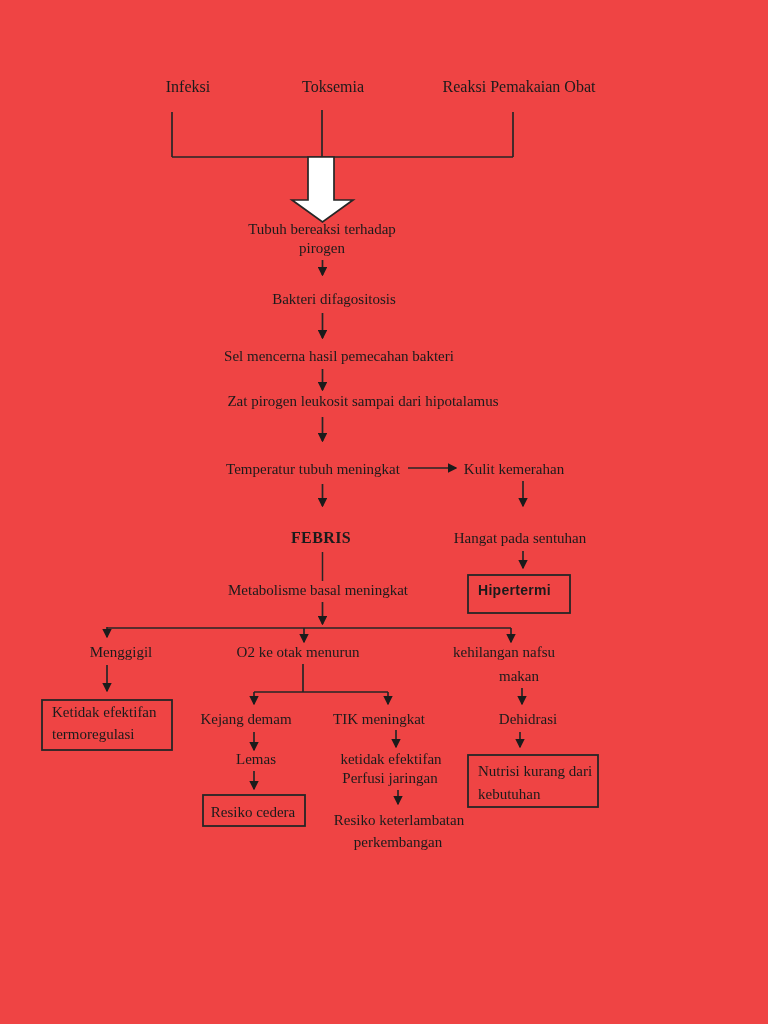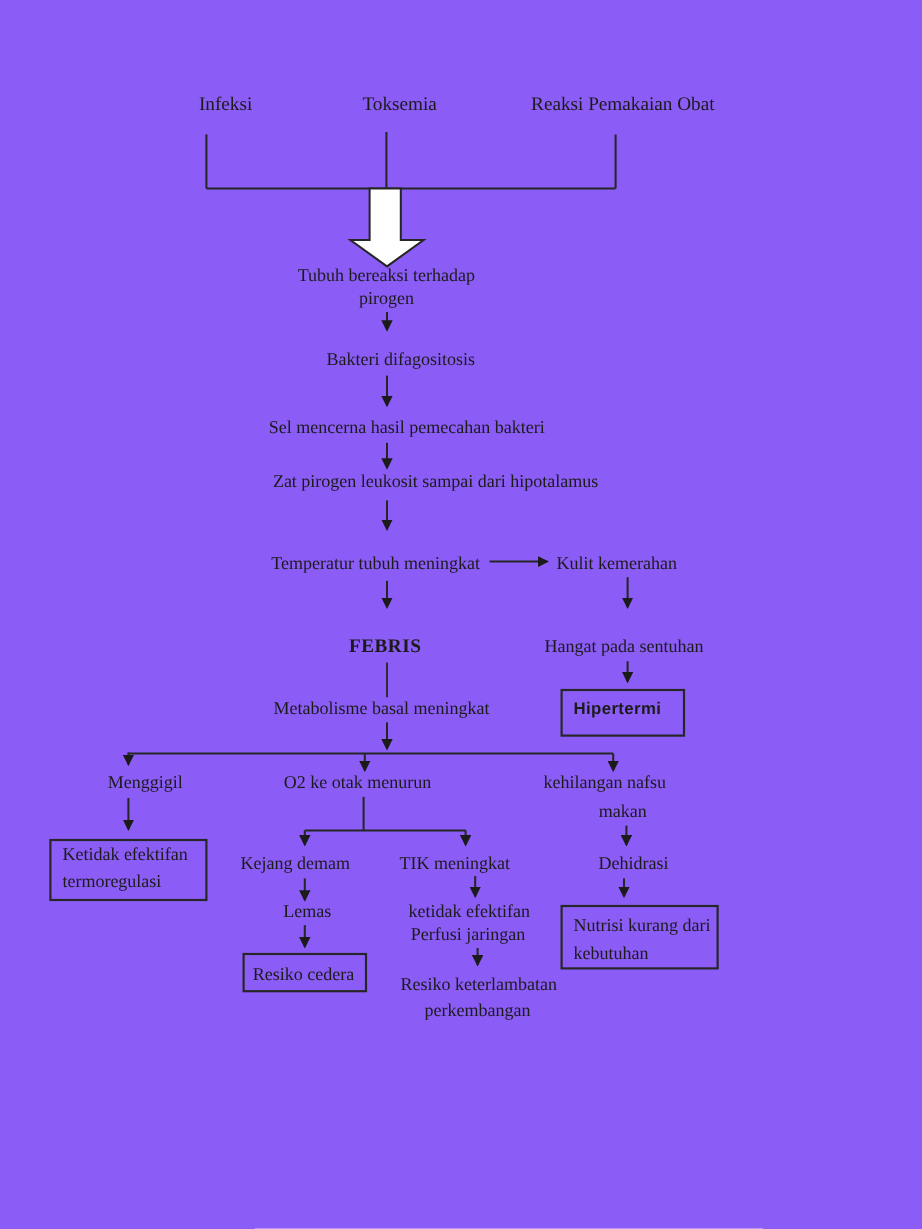--- a/index.html
+++ b/index.html
@@ -1,20 +1,20 @@
 <!DOCTYPE html>
 <html><head>
 <meta charset="utf-8">
 <style>
   html, body { margin: 0; padding: 0; background: #ffffff; }
   .page {
     position: relative;
     width: 768px;
     height: 1024px;
-    background: #8b5cf6;
+    background: #ef4444;
     overflow: hidden;
   }
   svg text {
     font-family: "Liberation Serif", "DejaVu Serif", serif;
     font-size: 15px;
     fill: #1b1b1b;
   }
   svg text.t16 { font-size: 16px; }
   svg text.bold { font-weight: bold; letter-spacing: 0.4px; }
   svg text.sans {

